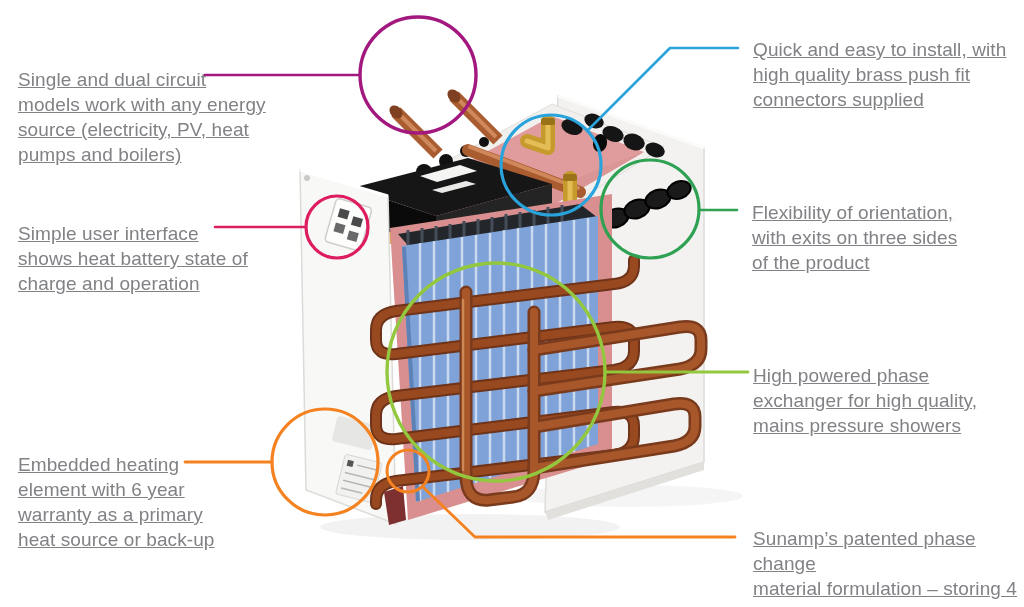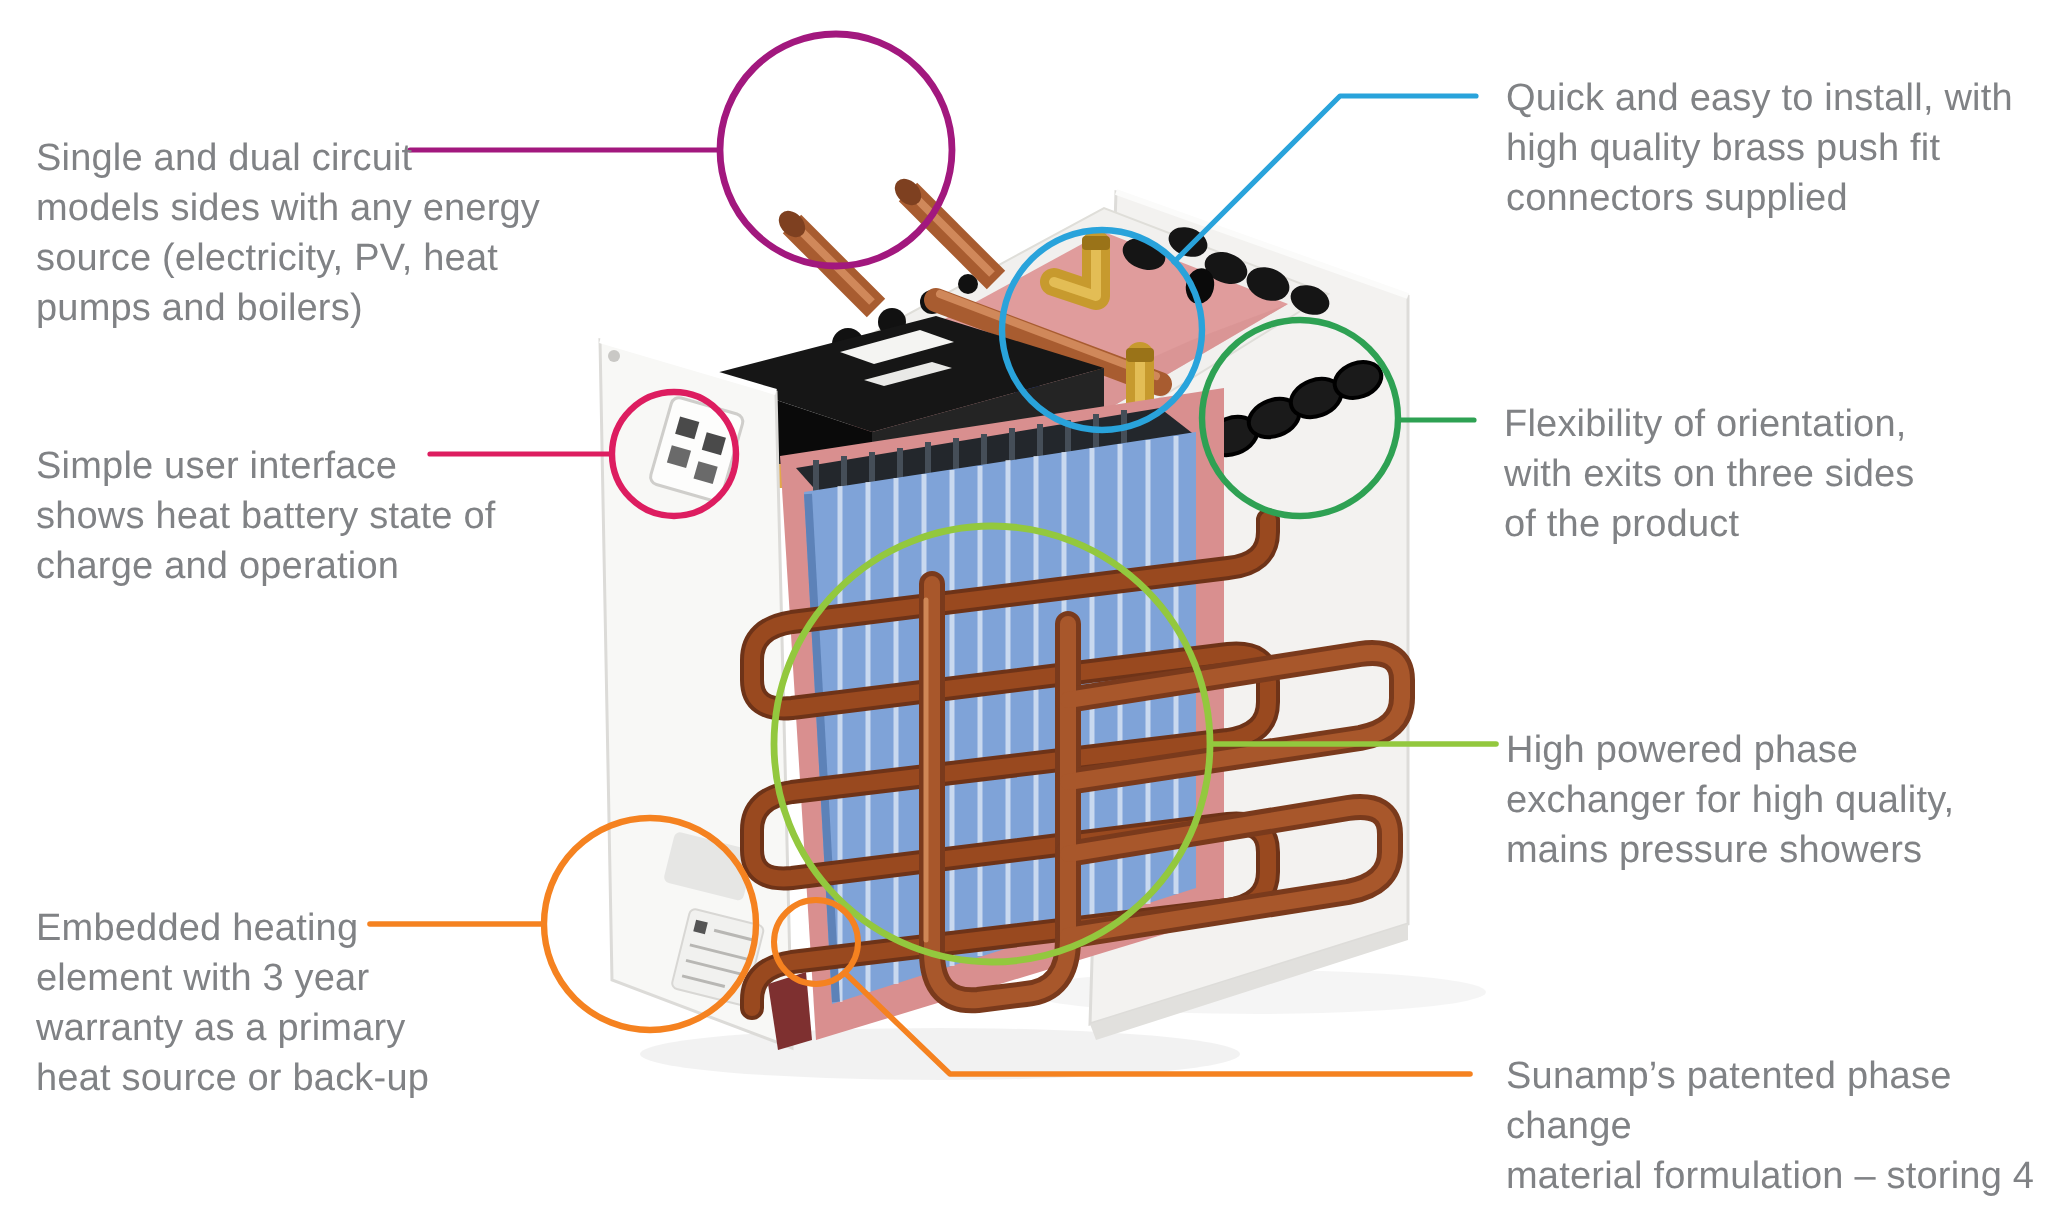--- a/index.html
+++ b/index.html
@@ -3,21 +3,21 @@
 <meta charset="utf-8">
 <style>
   html,body{margin:0;padding:0;background:#ffffff;}
   .stage{
     position:relative;width:1024px;height:607px;overflow:hidden;background:#ffffff;
     font-family:"Liberation Sans",sans-serif;
   }
   .diagram-svg{position:absolute;left:0;top:0;width:1024px;height:607px;display:block;}
   .callout{
     position:absolute;color:#808285;font-size:19px;line-height:25px;
-    white-space:pre-line;letter-spacing:0.1px;
+    white-space:pre-line;letter-spacing:0.1px;text-decoration:underline;
   }
   .callout.left{width:262px;text-align:left;}
   .callout.right{width:271px;text-align:left;}
   #c1{left:18px;top:67px;}
   #c2{left:753px;top:37px;}
   #c3{left:18px;top:221px;}
   #c4{left:752px;top:200px;}
   #c5{left:753px;top:363px;}
   #c6{left:18px;top:452px;}
   #c7{left:753px;top:526px;}
@@ -173,36 +173,36 @@
 
       <polyline points="185,462 272,462" stroke-width="2.8" stroke="#f58220"></polyline>
       <circle cx="325" cy="462" r="53" stroke-width="3.2" stroke="#f58220"></circle>
 
       <circle cx="408" cy="471" r="21" stroke-width="3" stroke="#f58220"></circle>
       <polyline points="423,487 475,537 735,537" stroke-width="2.8" stroke="#f58220"></polyline>
     </g>
   </svg>
 
   <div id="c1" class="callout left">Single and dual circuit
-models sides with any energy
+models work with any energy
 source (electricity, PV, heat
 pumps and boilers)</div>
   <div id="c2" class="callout right">Quick and easy to install, with
 high quality brass push fit
 connectors supplied</div>
   <div id="c3" class="callout left">Simple user interface
 shows heat battery state of
 charge and operation</div>
   <div id="c4" class="callout right">Flexibility of orientation,
 with exits on three sides
 of the product</div>
   <div id="c5" class="callout right">High powered phase
 exchanger for high quality,
 mains pressure showers</div>
   <div id="c6" class="callout left">Embedded heating
-element with 3 year
+element with 6 year
 warranty as a primary
 heat source or back-up</div>
   <div id="c7" class="callout right">Sunamp’s patented phase change
 material formulation – storing 4 x
 more energy than water</div>
 
 </div>
 
 </body></html>

